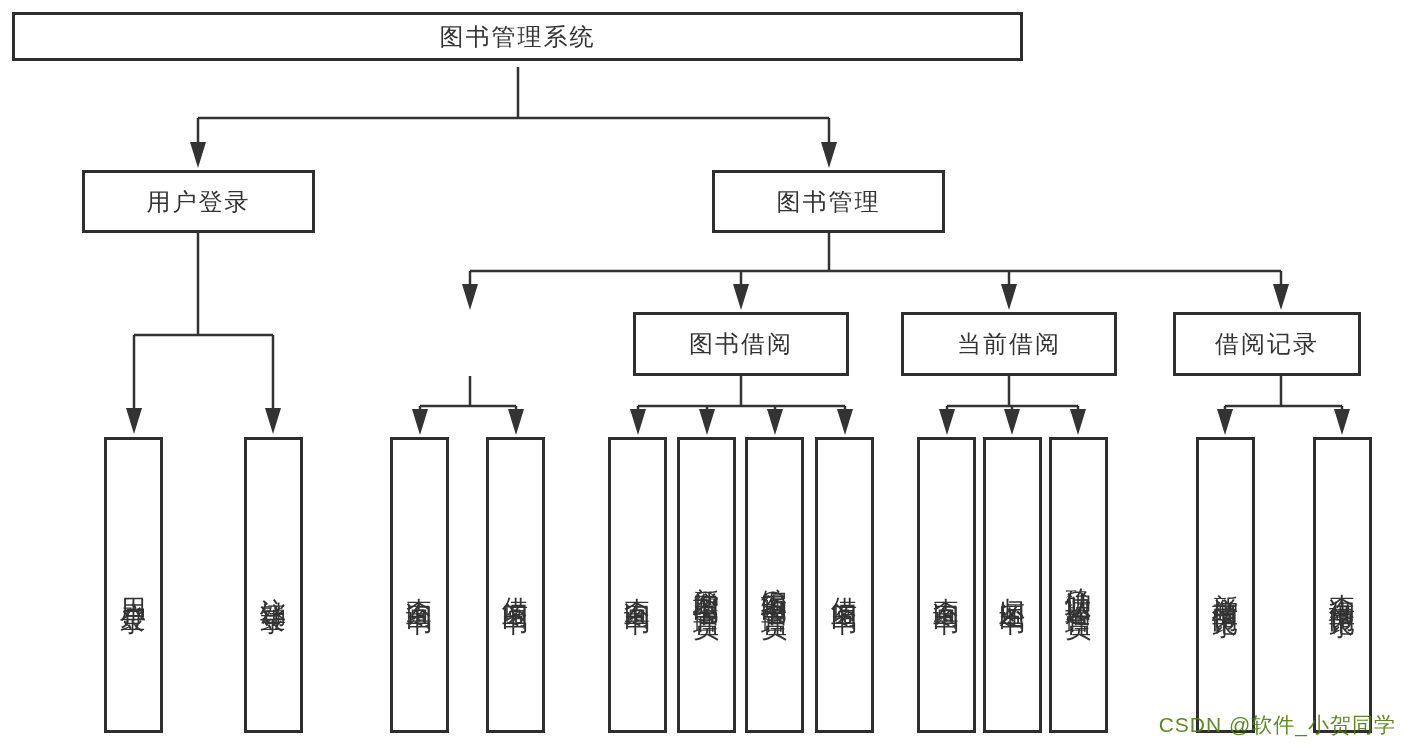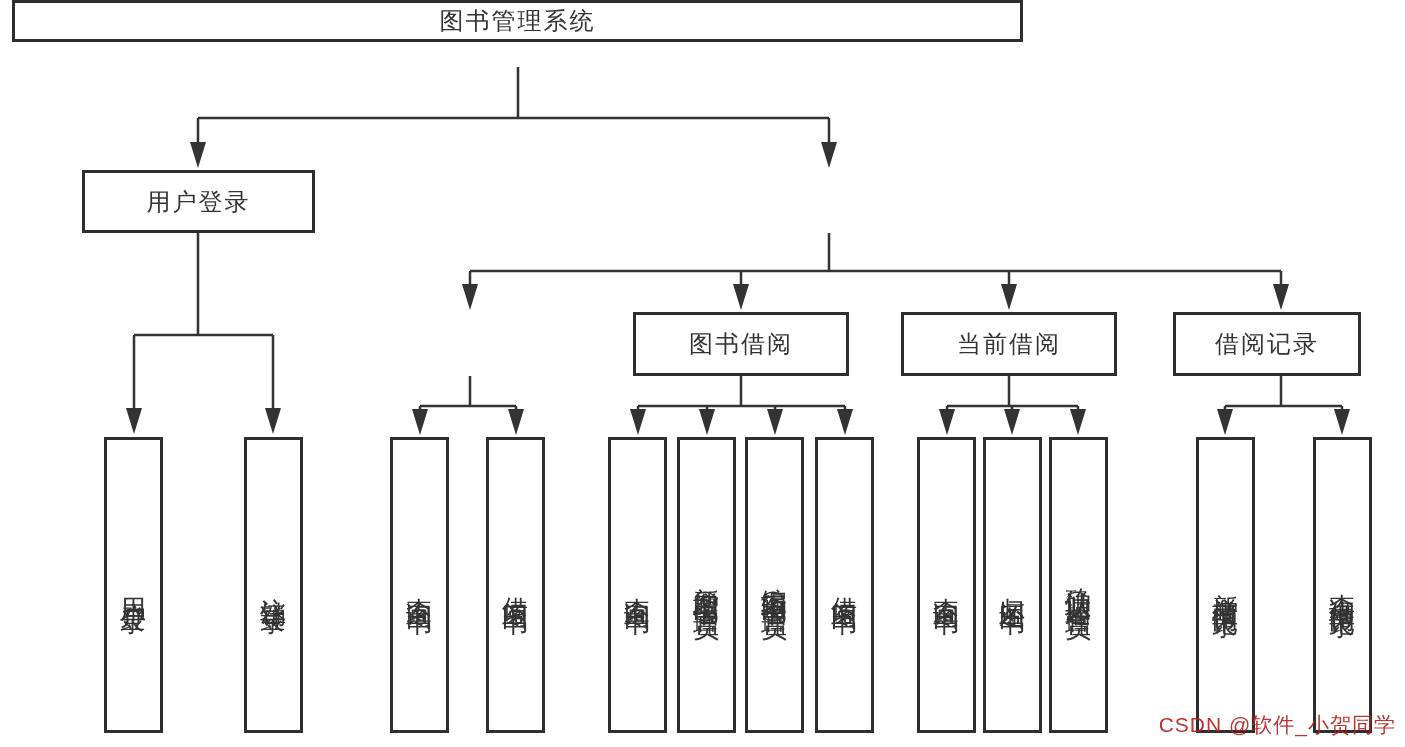--- a/index.html
+++ b/index.html
@@ -26,21 +26,21 @@
     text-orientation:mixed;
     font-size:26px;
     letter-spacing:4px;
     width:59px;height:296px;
     top:437px;
   }
   .watermark{
     position:absolute;
     right:9px;bottom:8px;
     font-size:21px;
-    color:#b91c1c;
+    color:#4d7c0f;
     opacity:.9;
     letter-spacing:1px;
     white-space:nowrap;
     margin-top:44px;
   }
 </style>
 </head>
 <body>
 
 <div class="stage">
@@ -60,23 +60,24 @@
       M462 284 H478 L470 310 Z  M733 284 H749 L741 310 Z
       M1001 284 H1017 L1009 310 Z  M1273 284 H1289 L1281 310 Z
       M412 409 H428 L420 435 Z  M508 409 H524 L516 435 Z
       M630 409 H646 L638 435 Z  M699 409 H715 L707 435 Z
       M767 409 H783 L775 435 Z  M837 409 H853 L845 435 Z
       M939 409 H955 L947 435 Z  M1004 409 H1020 L1012 435 Z
       M1070 409 H1086 L1078 435 Z
       M1217 409 H1233 L1225 435 Z  M1334 409 H1350 L1342 435 Z"></path>
   </svg>
 
-  <div class="box hbox" style="left:12px;top:0;width:1011px;height:42px;">图书管理系统</div>
+  <div class="box hbox" style="left:12px;top:12px;width:1011px;height:49px;">图书管理系统</div>
 
   <div class="box hbox" style="left:82px;top:170px;width:233px;height:63px;">用户登录</div>
+  <div class="box hbox" style="left:712px;top:170px;width:233px;height:63px;">图书管理</div>
 
   <div class="box hbox" style="left:633px;top:312px;width:216px;height:64px;">图书借阅</div>
   <div class="box hbox" style="left:901px;top:312px;width:216px;height:64px;">当前借阅</div>
   <div class="box hbox" style="left:1173px;top:312px;width:188px;height:64px;">借阅记录</div>
 
   <div class="box vbox" style="left:104px;">用户登录</div>
   <div class="box vbox" style="left:244px;">注销登录</div>
 
   <div class="box vbox" style="left:390px;">查询图书</div>
   <div class="box vbox" style="left:486px;">借阅图书</div>

